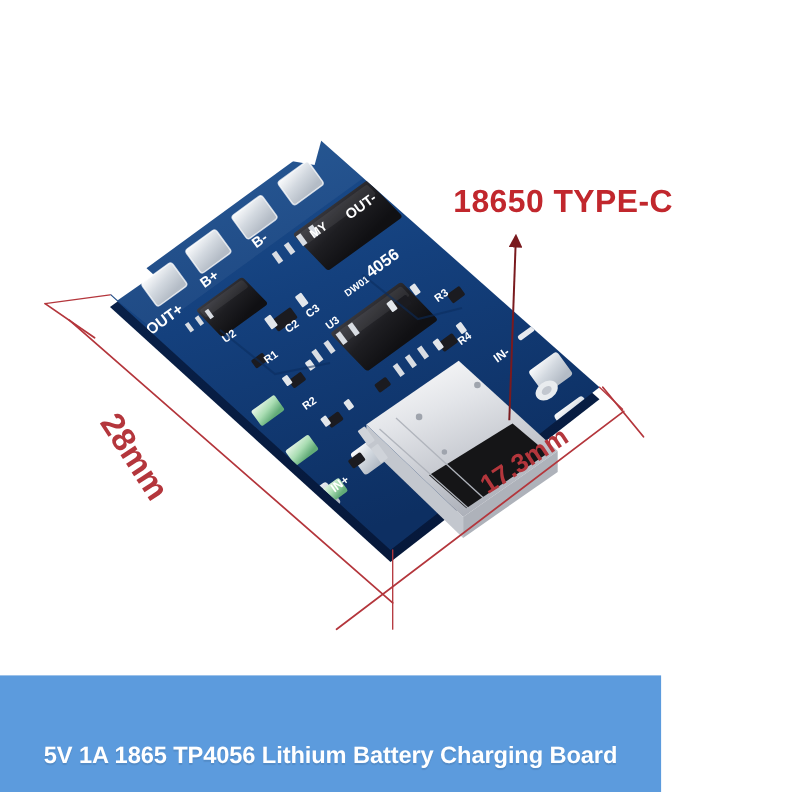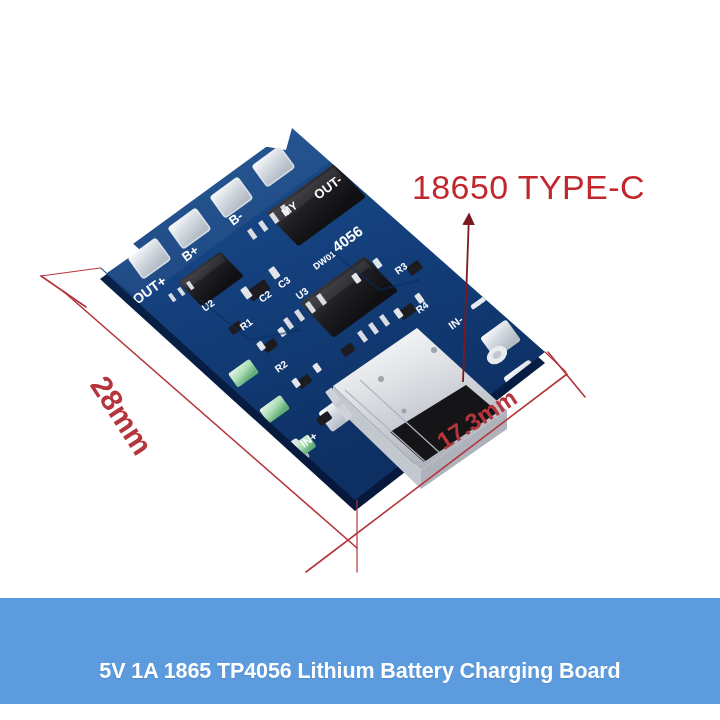--- a/index.html
+++ b/index.html
@@ -7,38 +7,38 @@
     width:720px;height:720px;
     background:#ffffff;
     font-family:"Liberation Sans",sans-serif;
     overflow:hidden;
     position:relative;
   }
   #stage{position:absolute;inset:0;width:720px;height:720px;overflow:hidden;background:#fff;}
 
   
   #banner{
-    position:absolute;left:0;bottom:16px;width:720px;height:106px;
+    position:absolute;left:0;bottom:0;width:601px;height:106px;
     background:#5c9bdd;
     display:flex;align-items:center;justify-content:center;
   }
   #banner-text{
     color:#ffffff;
     font-size:21.5px;
     font-weight:bold;
     letter-spacing:-0.1px;
     white-space:nowrap;
     text-shadow:0 1px 1px rgba(0,0,0,.10);
     transform:translateY(20px);
   }
 
   
   #callout-text{
     position:absolute;left:412px;top:168px;
-    font-size:34px;font-weight:normal;color:#c1272d;
+    font-size:29px;font-weight:bold;color:#c1272d;
     letter-spacing:0.4px;white-space:nowrap;
   }
 
   
   .dim-label{
     position:absolute;color:#b4363c;font-weight:bold;white-space:nowrap;
   }
   #dim-28{
     left:112px;top:370px;font-size:30px;
     transform:rotate(57deg);transform-origin:left top;

